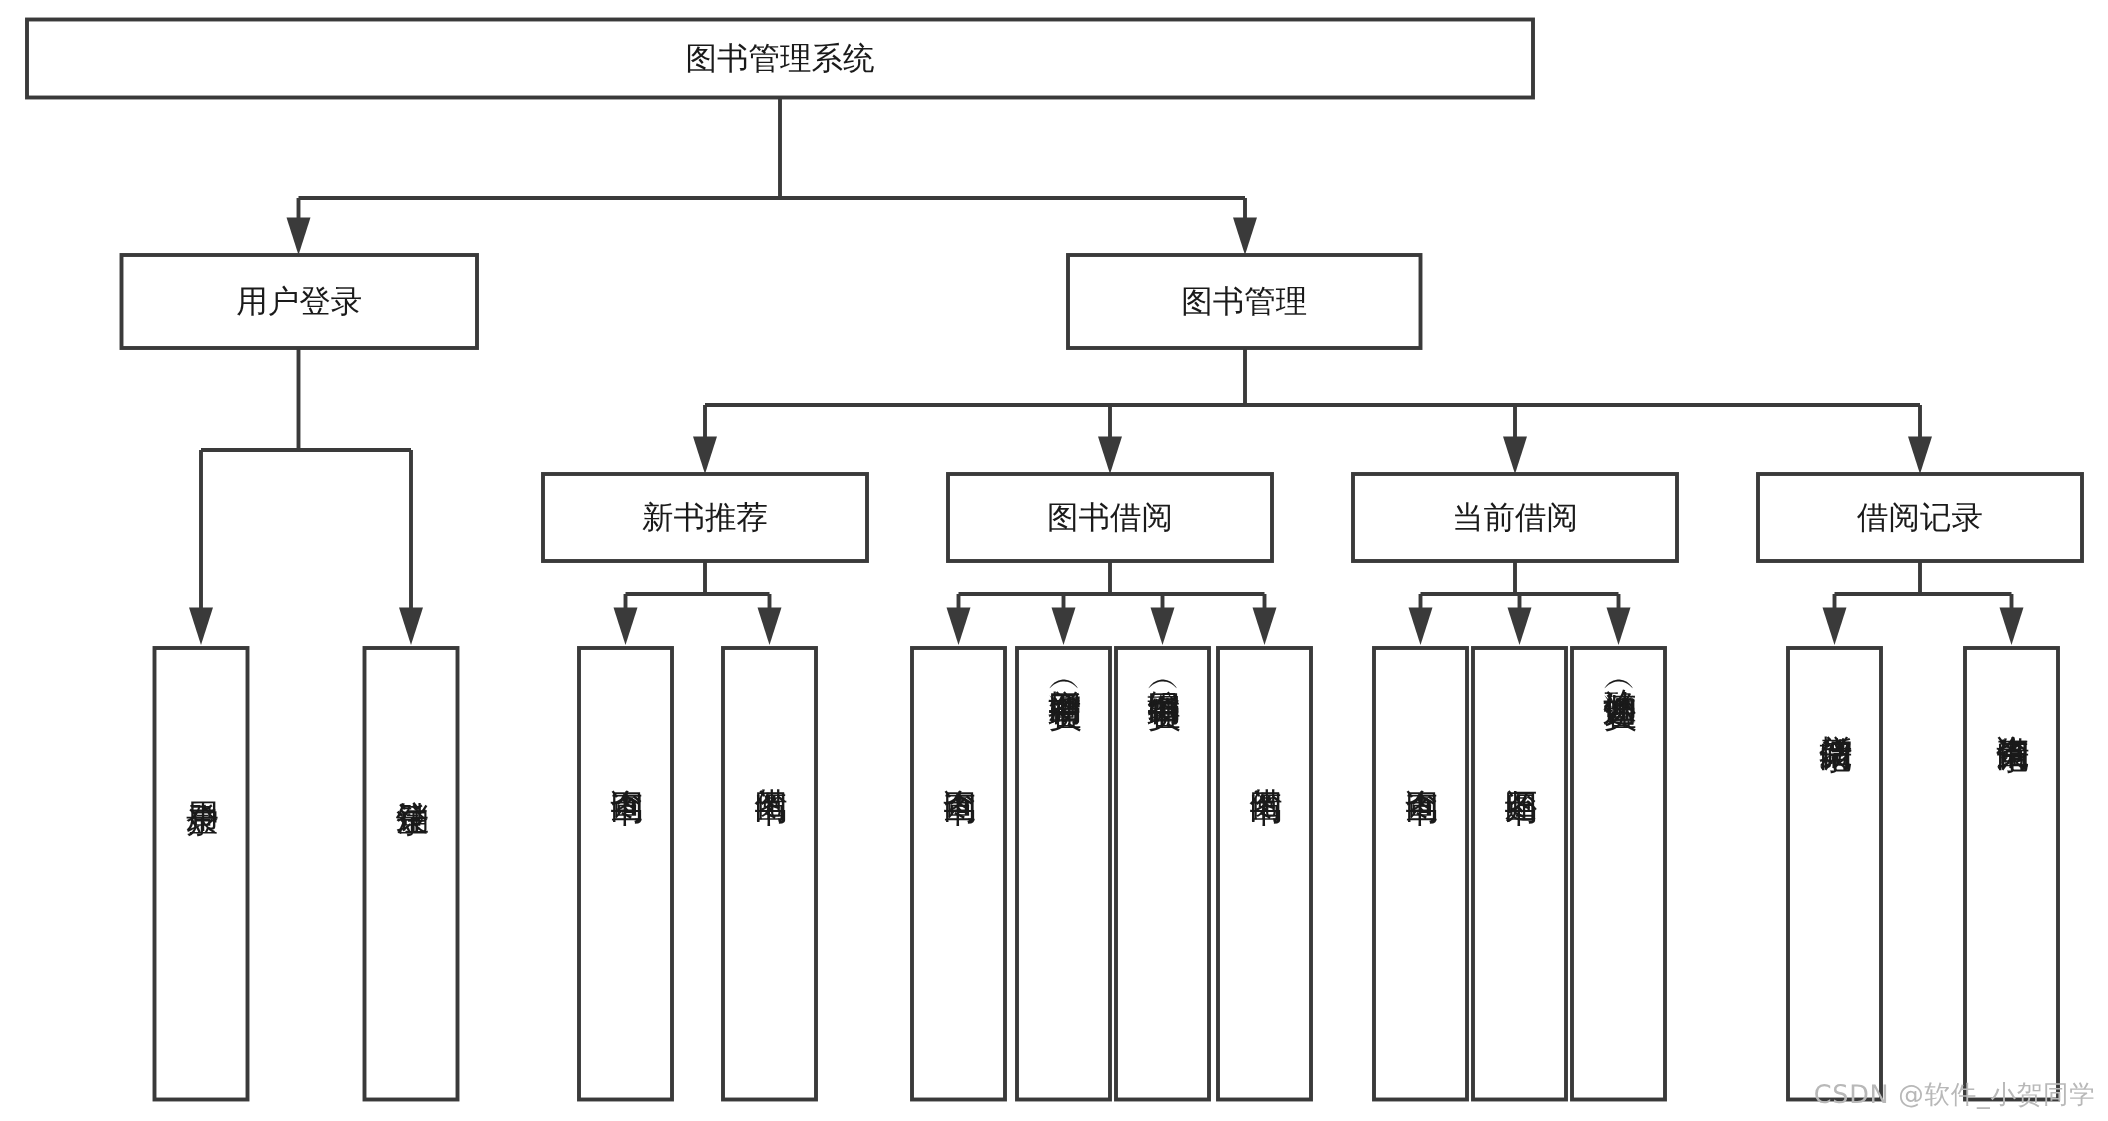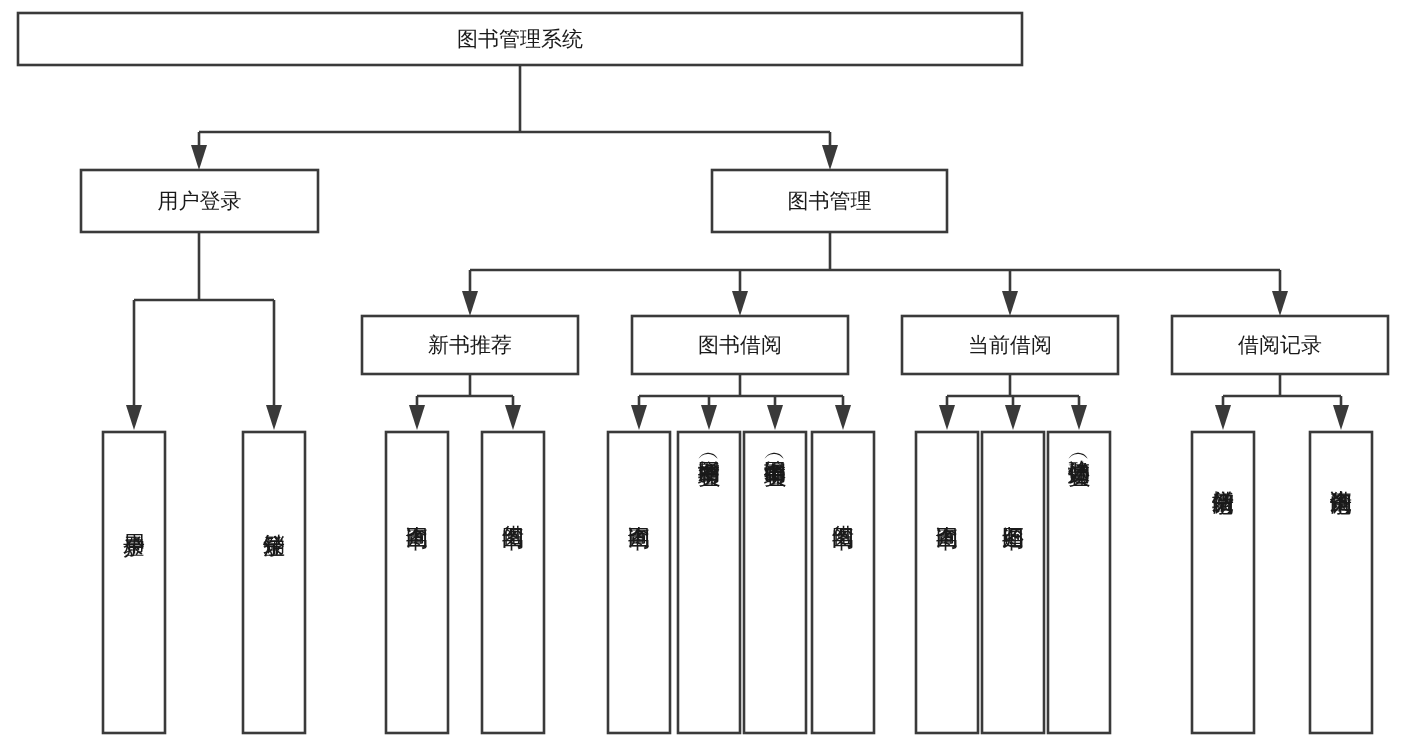--- a/index.html
+++ b/index.html
@@ -238,14 +238,15 @@
     <span class="leaf-label" style="margin-top:10px;">确认归还（管理员）</span>
   </div>
 
   <div class="leaf-label-wrap" style="left:1192px; top:432px; width:62px; height:301px;">
     <span class="leaf-label" style="margin-top:40px;">新增借阅记录</span>
   </div>
   <div class="leaf-label-wrap" style="left:1310px; top:432px; width:62px; height:301px;">
     <span class="leaf-label" style="margin-top:40px;">查询借阅记录</span>
   </div>
 
+  <div class="watermark">CSDN @软件_小贺同学</div>
 
 </div>
 
 </body></html>

